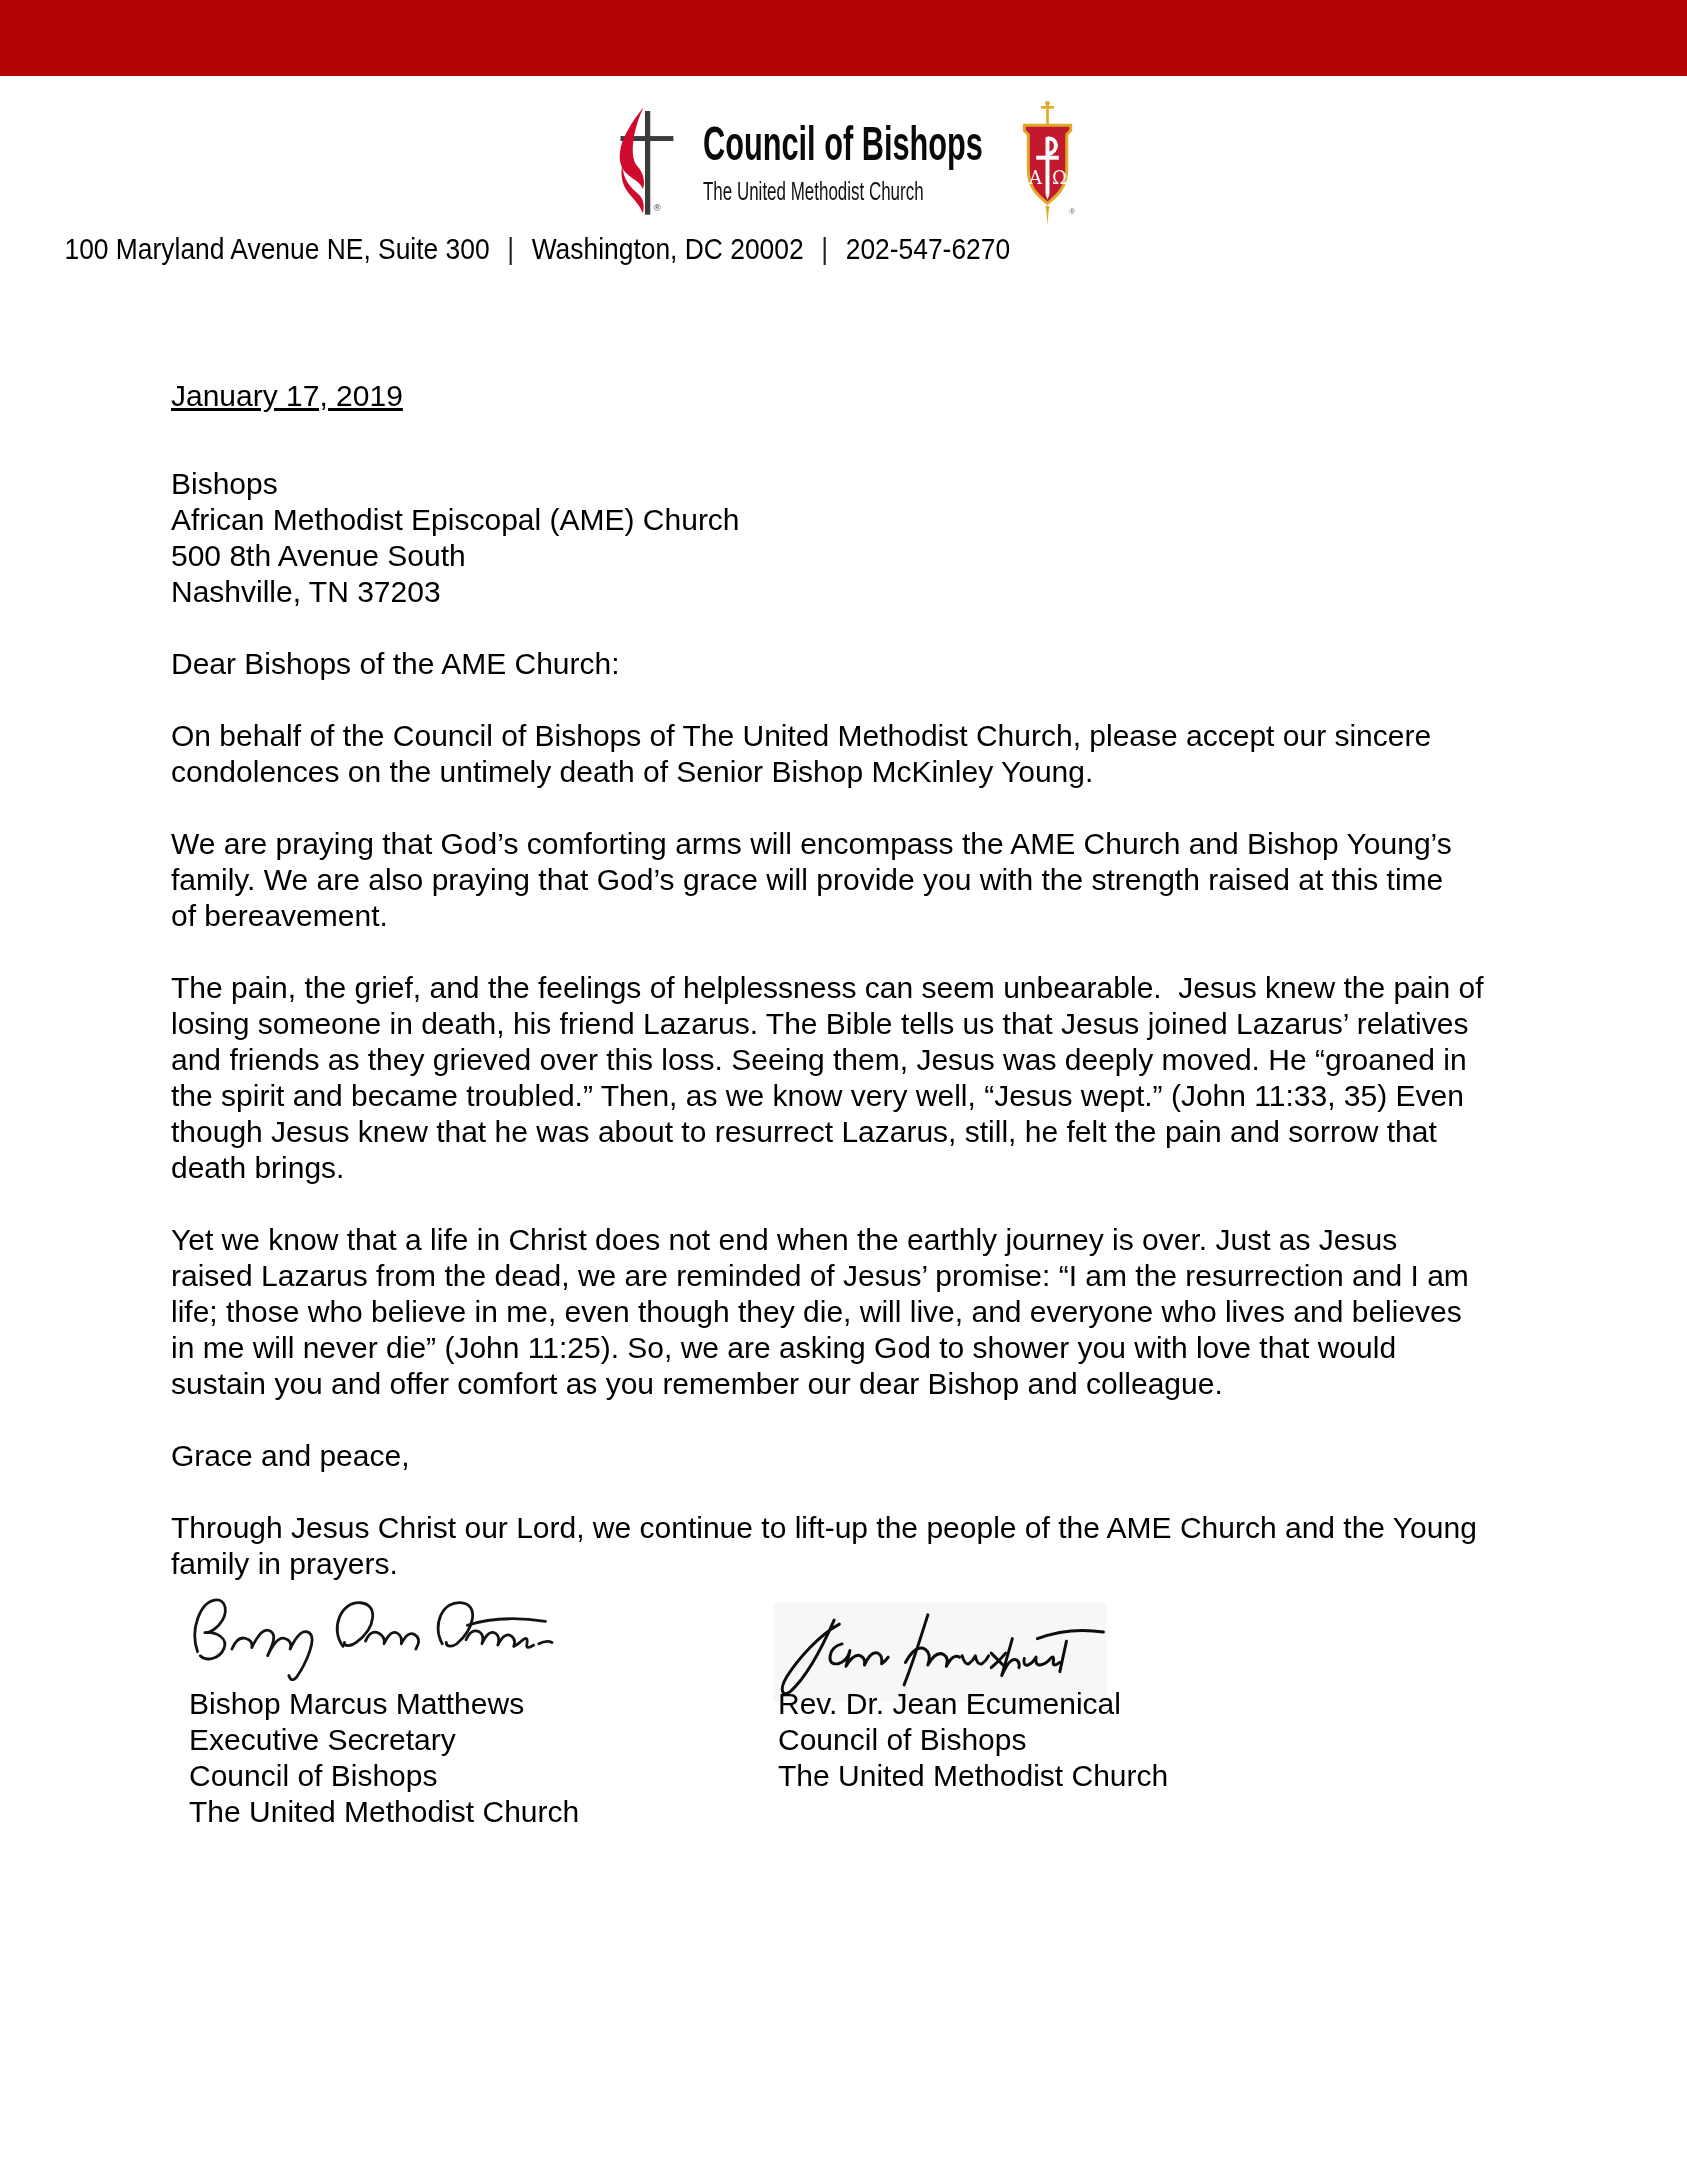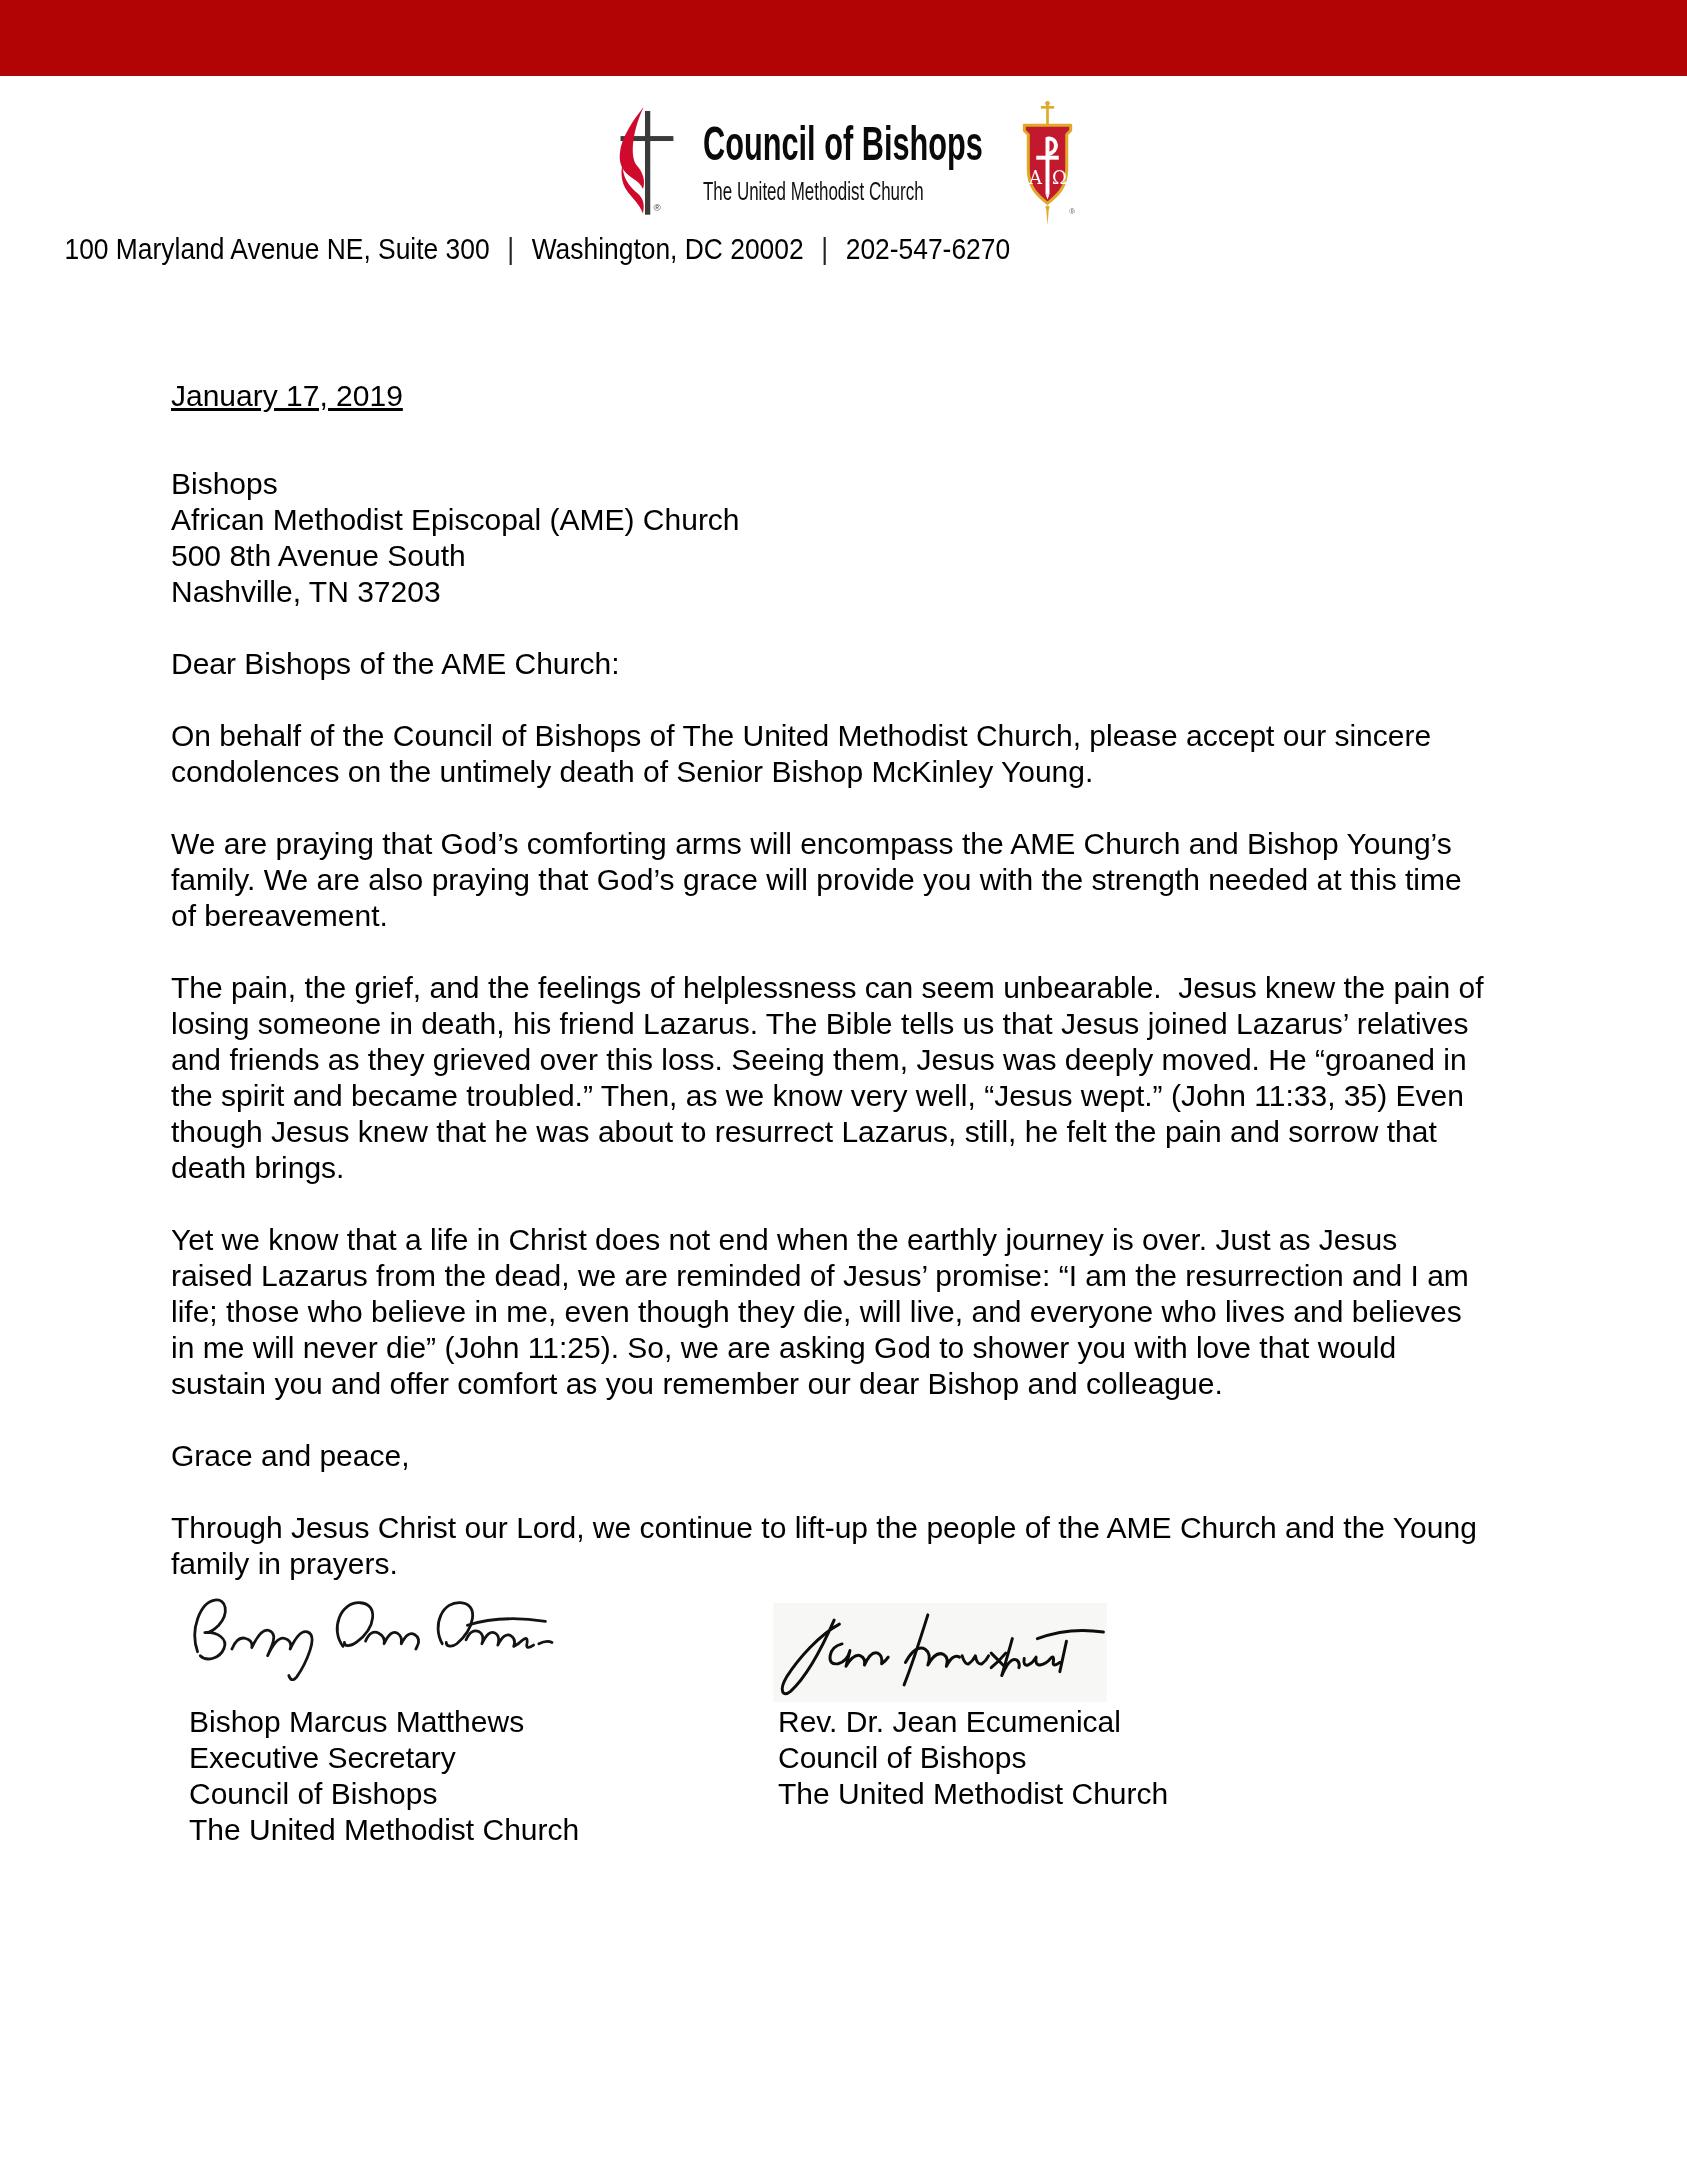--- a/index.html
+++ b/index.html
@@ -35,21 +35,21 @@
     position:absolute;left:171px;top:378px;width:1416px;
     font-size:30px;line-height:36px;
   }
   .block{margin:0 0 36px 0;white-space:pre-wrap;}
   .date{margin-bottom:52px;text-decoration:underline;}
   
   .sig-row{position:relative;height:93px;margin-top:-30px;}
   .sig{position:absolute;}
   .sig-left{left:12px;top:0px;}
   .sig-right{left:602px;top:14.6px;}
-  .names-row{position:relative;height:159px;margin-top:23px;}
+  .names-row{position:relative;height:159px;margin-top:5px;}
   .name-col{position:absolute;top:0;white-space:nowrap;}
   .name-col.left{left:18px;}
   .name-col.right{left:607px;}
   .name-col div{line-height:36px;}
   svg{display:block;}
 </style>
 </head>
 <body>
 
 <div class="page">
@@ -100,21 +100,21 @@
   <main class="letter">
     <p class="block date">January 17, 2019</p>
     <p class="block">Bishops
 African Methodist Episcopal (AME) Church
 500 8th Avenue South
 Nashville, TN 37203</p>
     <p class="block">Dear Bishops of the AME Church:</p>
     <p class="block">On behalf of the Council of Bishops of The United Methodist Church, please accept our sincere
 condolences on the untimely death of Senior Bishop McKinley Young.</p>
     <p class="block">We are praying that God’s comforting arms will encompass the AME Church and Bishop Young’s
-family. We are also praying that God’s grace will provide you with the strength needed at this time
+family. We are also praying that God’s grace will provide you with the strength raised at this time
 of bereavement.</p>
     <p class="block">The pain, the grief, and the feelings of helplessness can seem unbearable.  Jesus knew the pain of
 losing someone in death, his friend Lazarus. The Bible tells us that Jesus joined Lazarus’ relatives
 and friends as they grieved over this loss. Seeing them, Jesus was deeply moved. He “groaned in
 the spirit and became troubled.” Then, as we know very well, “Jesus wept.” (John 11:33, 35) Even
 though Jesus knew that he was about to resurrect Lazarus, still, he felt the pain and sorrow that
 death brings.</p>
     <p class="block">Yet we know that a life in Christ does not end when the earthly journey is over. Just as Jesus
 raised Lazarus from the dead, we are reminded of Jesus’ promise: “I am the resurrection and I am
 life; those who believe in me, even though they die, will live, and everyone who lives and believes

